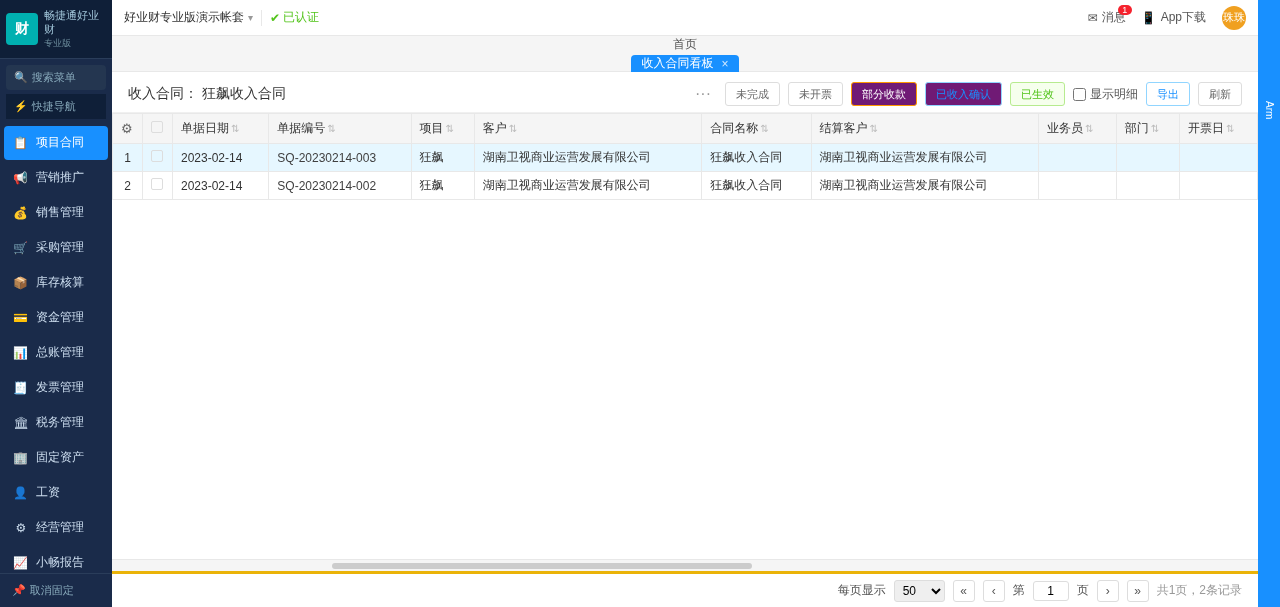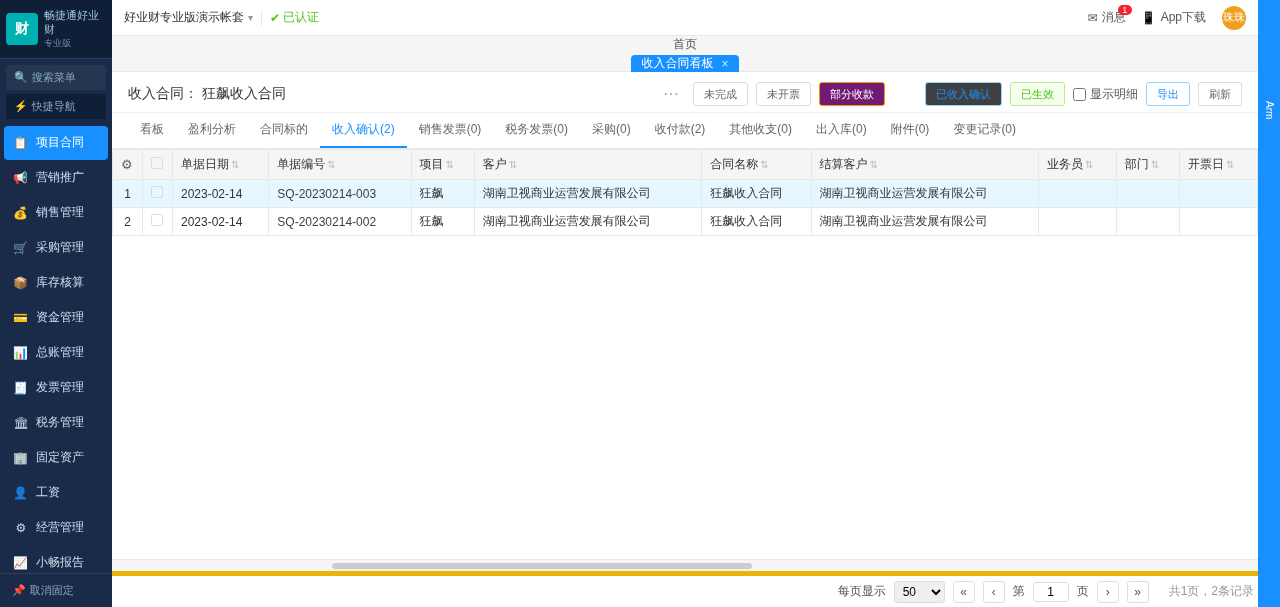--- a/index.html
+++ b/index.html
@@ -45,21 +45,21 @@
     .tabbar-nav-btn { width: 22px; height: 22px; background: #fff; border: 1px solid #ddd; border-radius: 3px; display: flex; align-items: center; justify-content: center; cursor: pointer; font-size: 12px; color: #555; }
 
     
     .page { flex: 1; overflow: hidden; display: flex; flex-direction: column; background: #fff; }
     .page-header { padding: 10px 16px 6px; border-bottom: 1px solid #f0f0f0; display: flex; align-items: center; flex-shrink: 0; }
     .page-title { font-size: 14px; color: #333; font-weight: 500; }
     .page-actions { margin-left: auto; display: flex; align-items: center; gap: 8px; }
     .btn-more { background: none; border: none; cursor: pointer; font-size: 16px; color: #999; padding: 2px 6px; }
     .status-btn { height: 24px; padding: 0 10px; border: 1px solid #ddd; border-radius: 3px; background: #fff; font-size: 11px; color: #666; cursor: pointer; }
     .status-btn.active { background: #701a75; color: #fff; border-color: #ff9900; }
-    .status-btn.active2 { background: #404040; color: #1890ff; border-color: #91d5ff; margin-left: 32px; }
+    .status-btn.active2 { background: #701a75; color: #1890ff; border-color: #91d5ff; }
     .status-btn.active3 { background: #f6ffed; color: #52c41a; border-color: #b7eb8f; }
 
     
     .sub-tabs { display: flex; align-items: center; border-bottom: 1px solid #e8e8e8; padding: 0 16px; flex-shrink: 0; background: #fff; }
     .sub-tab { padding: 8px 12px; font-size: 12px; color: #666; cursor: pointer; border-bottom: 2px solid transparent; white-space: nowrap; }
     .sub-tab.active { color: #1890ff; border-bottom: 2px solid #1890ff; font-weight: 500; }
 
     
     .table-area { flex: 1; overflow: auto; position: relative; }
     .data-table { width: 100%; border-collapse: collapse; font-size: 12px; }
@@ -71,25 +71,25 @@
     .link-text { color: #404040; text-decoration: none; cursor: pointer; }
     .row-num { color: #999; text-align: center; }
     .sort-icon { color: #bbb; font-size: 10px; margin-left: 2px; }
 
     
     .table-footer { border-top: 1px solid #e8e8e8; padding: 6px 16px; background: #fffbe6; flex-shrink: 0; }
     .footer-total { font-size: 12px; color: #333; display: flex; align-items: center; gap: 8px; }
     .footer-total-label { font-weight: 500; color: #666; }
 
     
-    .pagination { height: 36px; border-top: 5px solid #eab308; display: flex; align-items: center; justify-content: flex-end; padding: 0 4px; gap: 8px; flex-shrink: 0; background: #fff; font-size: 12px; color: #555; }
+    .pagination { height: 36px; border-top: 3px solid #eab308; display: flex; align-items: center; justify-content: flex-end; padding: 0 16px; gap: 8px; flex-shrink: 0; background: #fff; font-size: 12px; color: #555; }
     .page-size-select { border: 1px solid #ddd; border-radius: 3px; padding: 2px 4px; font-size: 12px; }
     .page-btn { width: 22px; height: 22px; border: 1px solid #ddd; border-radius: 3px; background: #fff; cursor: pointer; display: flex; align-items: center; justify-content: center; font-size: 12px; color: #555; }
     .page-input { width: 36px; border: 1px solid #ddd; border-radius: 3px; text-align: center; padding: 2px 4px; font-size: 12px; }
-    .page-info { color: #999; font-size: 12px; margin-left: 12px; }
+    .page-info { color: #999; font-size: 12px; }
 
     
     .right-panel { width: 22px; background: #1890ff; display: flex; flex-direction: column; align-items: center; padding-top: 80px; }
     .right-panel-btn { width: 18px; height: 60px; color: #fff; font-size: 10px; writing-mode: vertical-rl; text-orientation: mixed; cursor: pointer; display: flex; align-items: center; justify-content: center; }
 
     
     .table-area::-webkit-scrollbar { height: 6px; width: 6px; }
     .table-area::-webkit-scrollbar-thumb { background: #ccc; border-radius: 3px; }
 
     .checkbox { width: 12px; height: 12px; border: 1px solid #ddd; border-radius: 2px; display: inline-block; cursor: pointer; }
@@ -238,34 +238,20 @@
         <button class="status-btn active3">已生效</button>
         <label style="display:flex;align-items:center;gap:4px;font-size:12px;color:#555;cursor:pointer;">
           <input type="checkbox" style="">
           <span>显示明细</span>
         </label>
         <button class="status-btn" style="color:#1890ff;border-color:#91d5ff;">导出</button>
         <button class="status-btn">刷新</button>
       </div>
     </div>
 
-    <div class="sub-tabs">
-      <div class="sub-tab">看板</div>
-      <div class="sub-tab">盈利分析</div>
-      <div class="sub-tab">合同标的</div>
-      <div class="sub-tab active">收入确认(2)</div>
-      <div class="sub-tab">销售发票(0)</div>
-      <div class="sub-tab">税务发票(0)</div>
-      <div class="sub-tab">采购(0)</div>
-      <div class="sub-tab">收付款(2)</div>
-      <div class="sub-tab">其他收支(0)</div>
-      <div class="sub-tab">出入库(0)</div>
-      <div class="sub-tab">附件(0)</div>
-      <div class="sub-tab">变更记录(0)</div>
-    </div>
 
     <div class="table-area">
       <table class="data-table">
         <thead>
           <tr>
             <th class="th-settings">
               <span class="settings-icon">⚙</span>
             </th>
             <th class="th-check">
               <div class="checkbox"></div>

